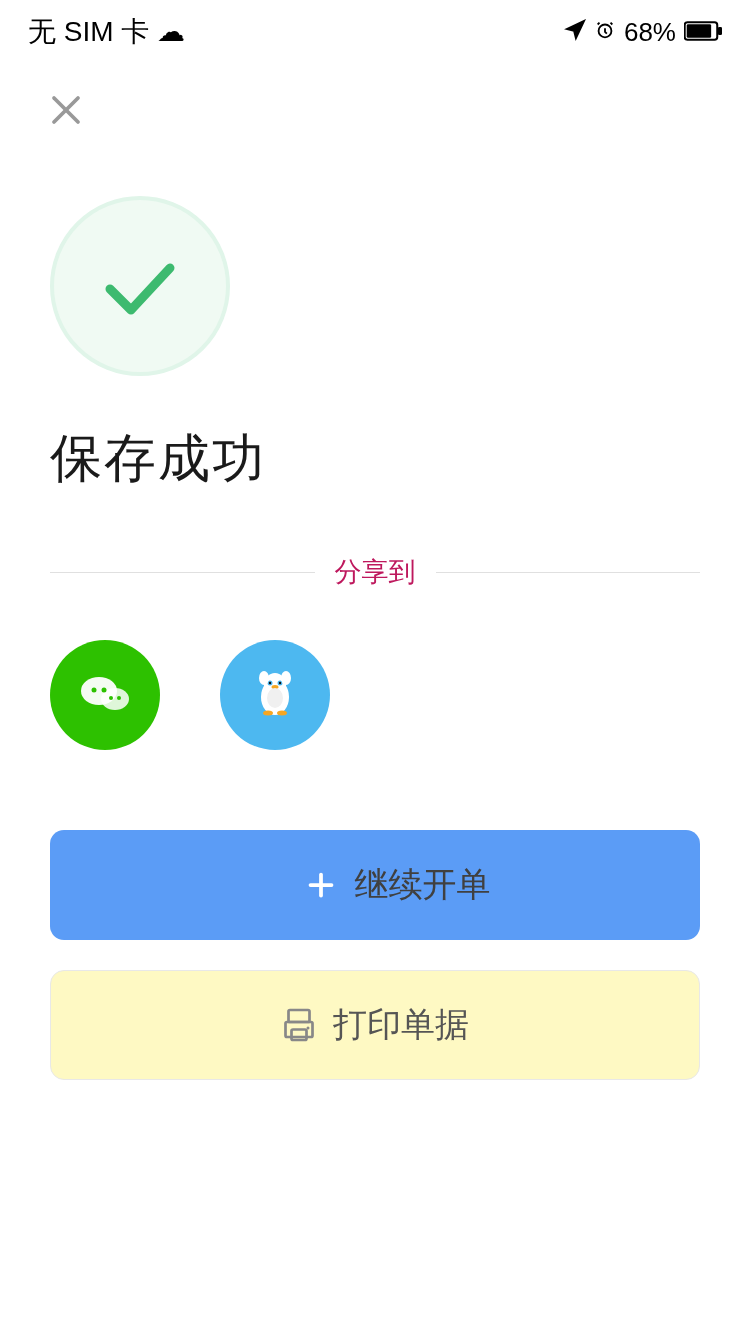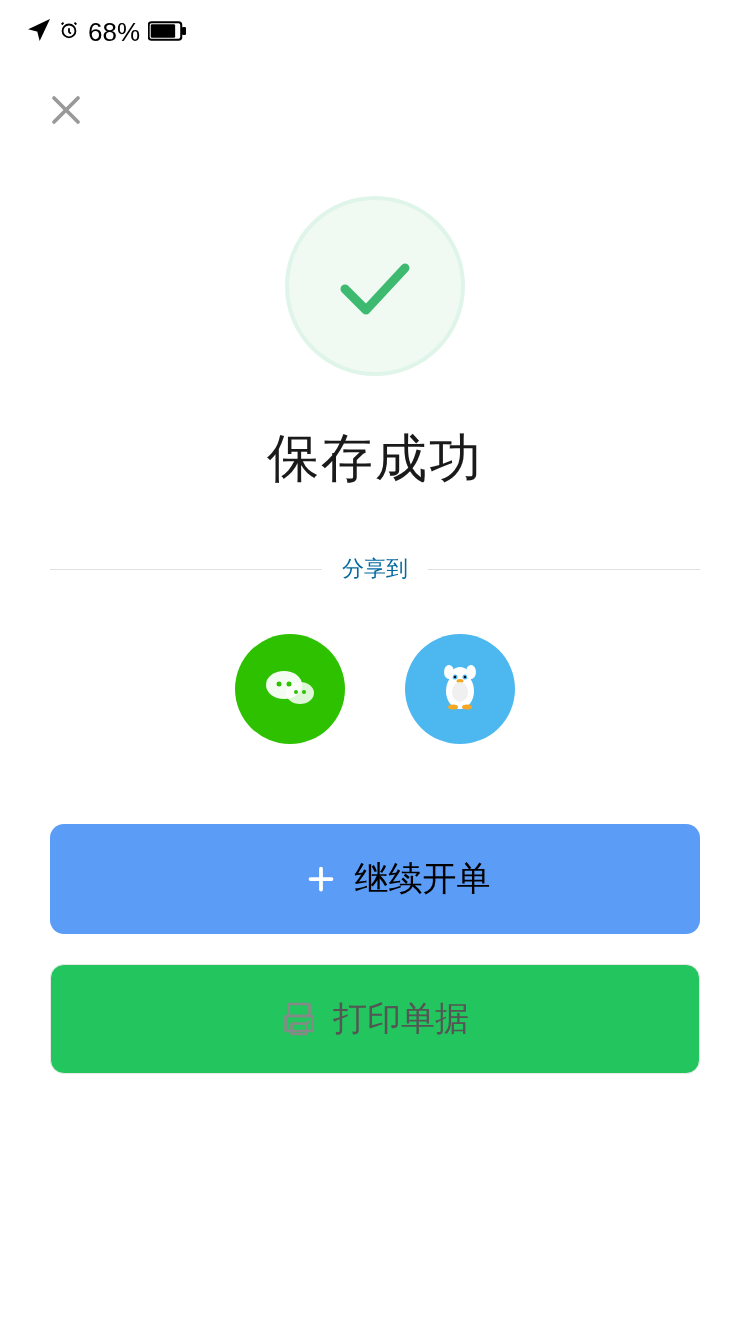--- a/index.html
+++ b/index.html
@@ -60,21 +60,20 @@
     .close-btn svg {
       width: 36px;
       height: 36px;
     }
 
     
     .main-content {
       flex: 1;
       display: flex;
       flex-direction: column;
-      align-items: center;
       padding: 0 50px;
     }
 
     
     .success-circle {
       width: 180px;
       height: 180px;
       border-radius: 50%;
       border: 4px solid #e0f5e9;
       background: #f0faf3;
@@ -105,22 +104,22 @@
       align-items: center;
       gap: 20px;
       margin-bottom: 50px;
     }
     .share-divider .line {
       flex: 1;
       height: 1px;
       background: #e0e0e0;
     }
     .share-divider .label {
-      font-size: 22px;
-      color: #0369a1;
+      font-size: 27px;
+      color: #be185d;
       white-space: nowrap;
     }
 
     
     .share-icons {
       display: flex;
       flex-direction: row;
       align-items: center;
       gap: 60px;
       margin-bottom: 80px;
@@ -158,38 +157,41 @@
       display: flex;
       align-items: center;
       justify-content: center;
       gap: 16px;
       font-size: 34px;
       margin-bottom: 30px;
       outline: none;
     }
     .action-btn.primary {
       background: #5b9cf6;
-      color: #000000;
+      color: #404040;
       padding-left: 43px;
     }
     .action-btn.secondary {
-      background: #22c55e;
+      background: #fef9c3;
       color: #555555;
       border: 1.5px solid #e8e8e8;
     }
     .action-btn svg {
       width: 36px;
       height: 36px;
       flex-shrink: 0;
     }
   </style>
 </head>
 <body>
 
 <div class="status-bar">
+  <div class="status-left">
+    <span>无 SIM 卡 ☁</span>
+  </div>
   <div class="status-right">
     <span>
       <svg viewBox="0 0 24 24" width="22" height="22" fill="none" stroke="#000" stroke-width="2">
         <polygon points="3,11 22,2 13,21 11,13" fill="#000"></polygon>
       </svg>
     </span>
     <span>
       <svg viewBox="0 0 24 24" width="22" height="22" fill="none" stroke="#000" stroke-width="2">
         <circle cx="12" cy="13" r="7"></circle>
         <path d="M4 6l2-2M20 6l-2-2M12 10v4l2 2"></path>

